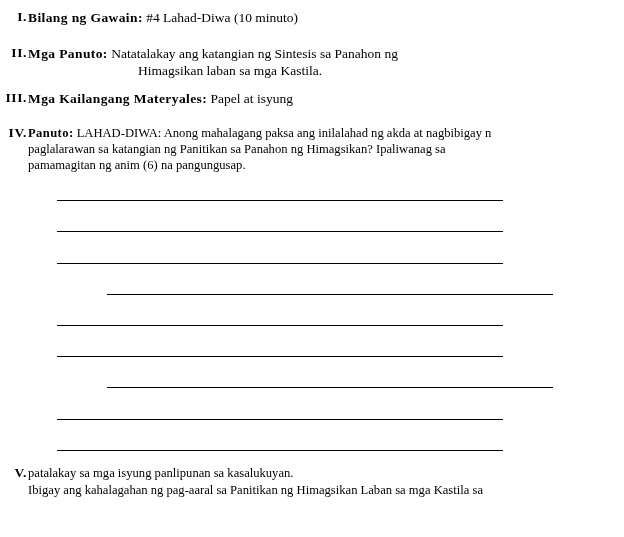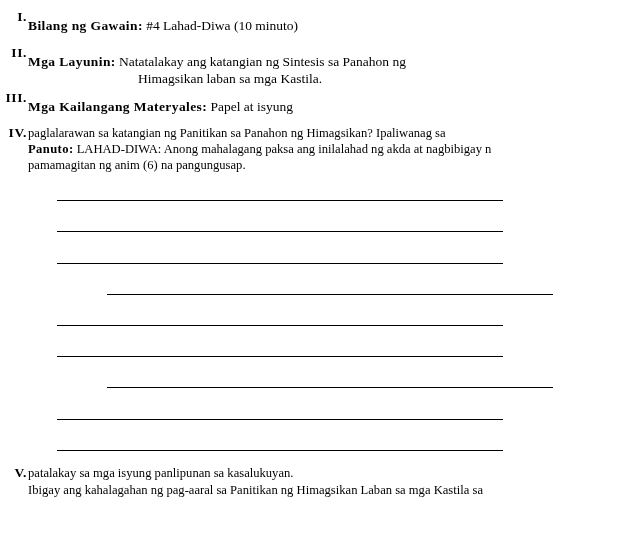--- a/index.html
+++ b/index.html
@@ -44,21 +44,20 @@
     position: absolute;
     left: 28px;
     top: 0;
     width: 596px;
   }
 
   .head-line {
     font-size: 13.5px;
     line-height: 17px;
     white-space: nowrap;
-    margin-top: 8px;
   }
   .lbl {
     font-weight: bold;
     letter-spacing: 0.4px;
   }
   .val {
     font-weight: normal;
   }
   .cont {
     font-size: 13.5px;
@@ -102,45 +101,45 @@
         <span class="lbl">Bilang ng Gawain:</span>
         <span class="val">#4  Lahad-Diwa (10 minuto)</span>
       </div>
     </div>
   </div>
 
   <div class="section" style="top:45px;">
     <div class="numeral">II.</div>
     <div class="body">
       <div class="head-line">
-        <span class="lbl">Mga Layunin:</span>
+        <span class="lbl">Mga Panuto:</span>
         <span class="val">Natatalakay ang katangian ng Sintesis sa Panahon ng</span>
       </div>
       <div class="cont indent-center">Himagsikan laban sa mga Kastila.</div>
     </div>
   </div>
 
   <div class="section" style="top:90px;">
     <div class="numeral">III.</div>
     <div class="body">
       <div class="head-line">
         <span class="lbl">Mga Kailangang Materyales:</span>
         <span class="val">Papel at isyung</span>
       </div>
     </div>
   </div>
 
   <div class="section" style="top:125px;">
     <div class="numeral">IV.</div>
     <div class="body">
-      <div class="para">paglalarawan sa katangian ng Panitikan sa Panahon ng Himagsikan?  Ipaliwanag sa</div>
       <div class="para">
         <span class="lbl">Panuto:</span>
         <span class="val">LAHAD-DIWA:  Anong mahalagang paksa ang inilalahad ng akda at nagbibigay n</span>
       </div>
+      <div class="para">paglalarawan sa katangian ng Panitikan sa Panahon ng Himagsikan?  Ipaliwanag sa</div>
       <div class="para">pamamagitan ng anim (6) na pangungusap.</div>
     </div>
   </div>
 
   <div>
     <div class="rule" style="top:200px; left:57px; width:446px;"></div>
     <div class="rule" style="top:231px; left:57px; width:446px;"></div>
     <div class="rule" style="top:263px; left:57px; width:446px;"></div>
     <div class="rule" style="top:294px; left:107px; width:446px;"></div>
     <div class="rule" style="top:325px; left:57px; width:446px;"></div>

